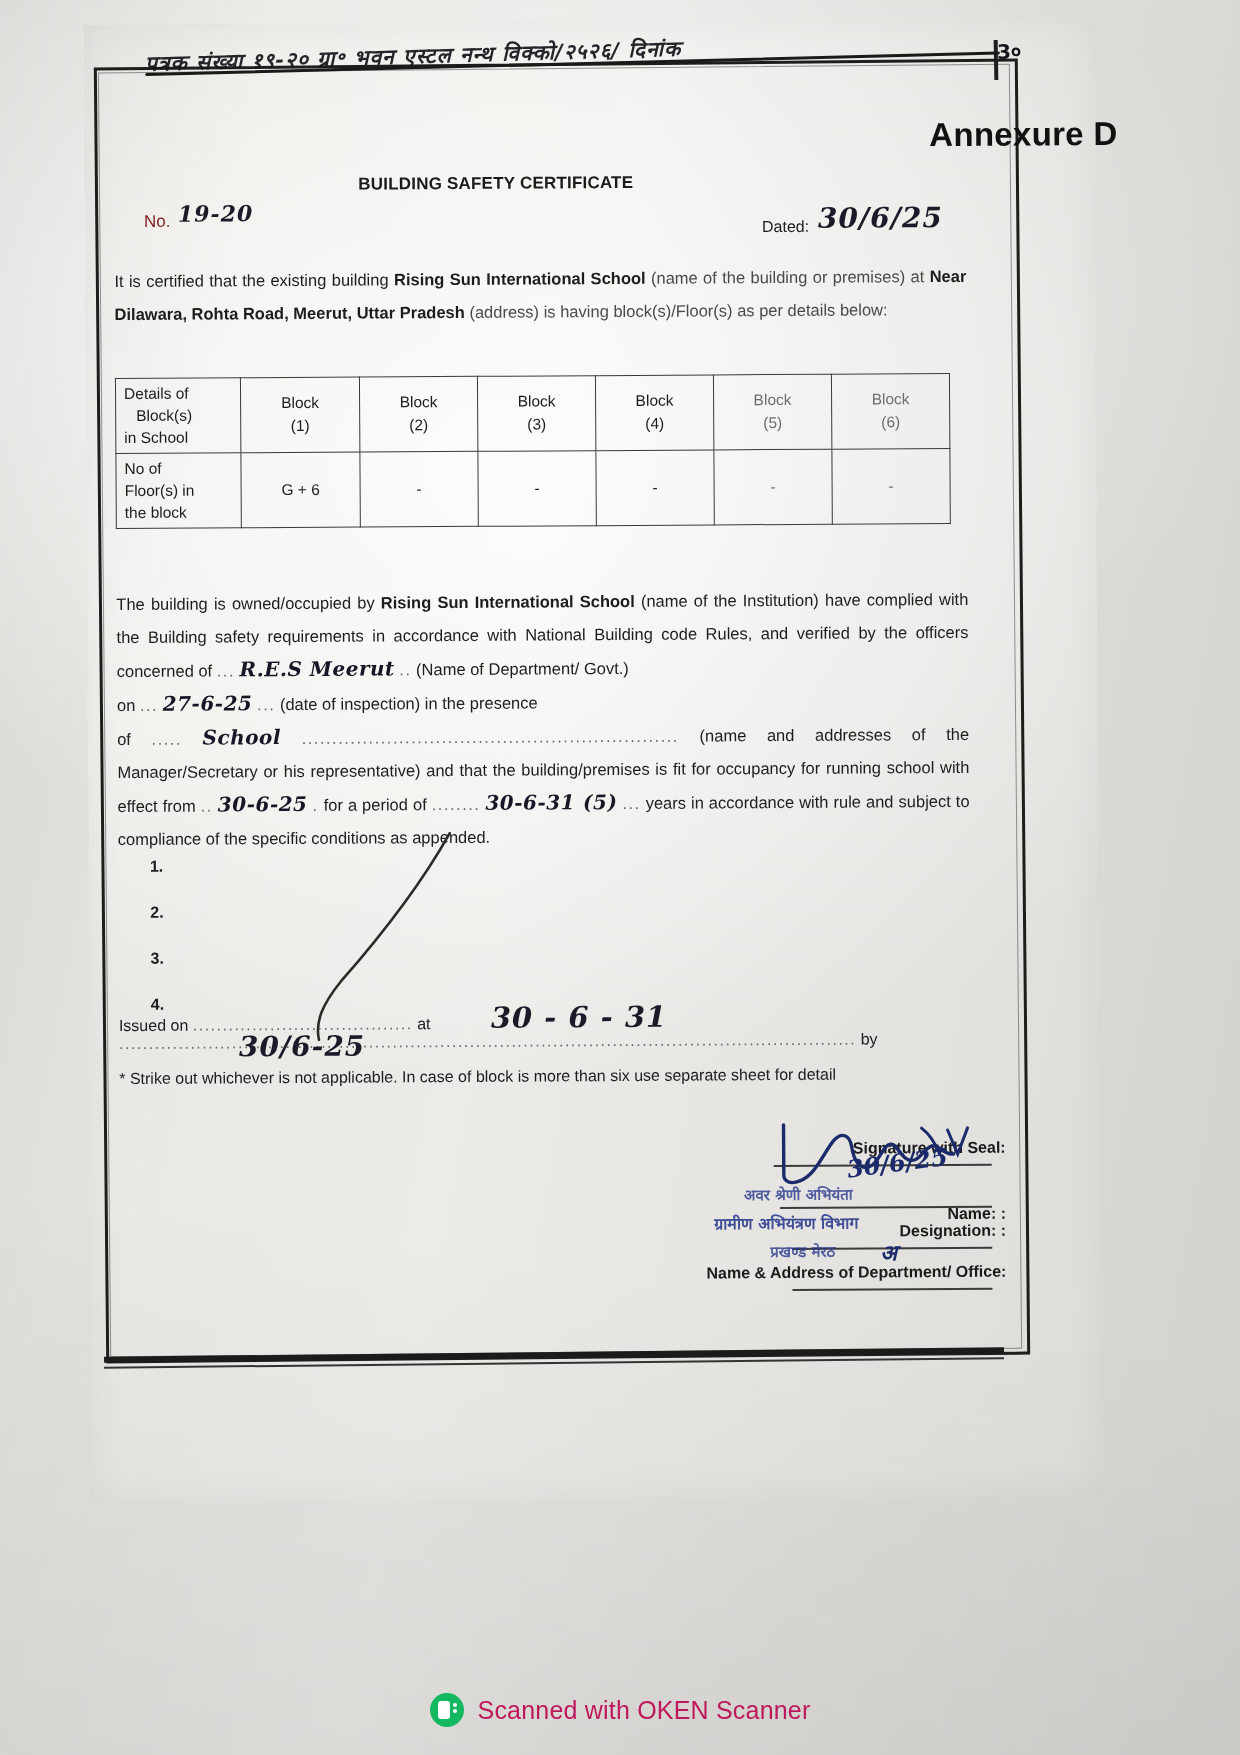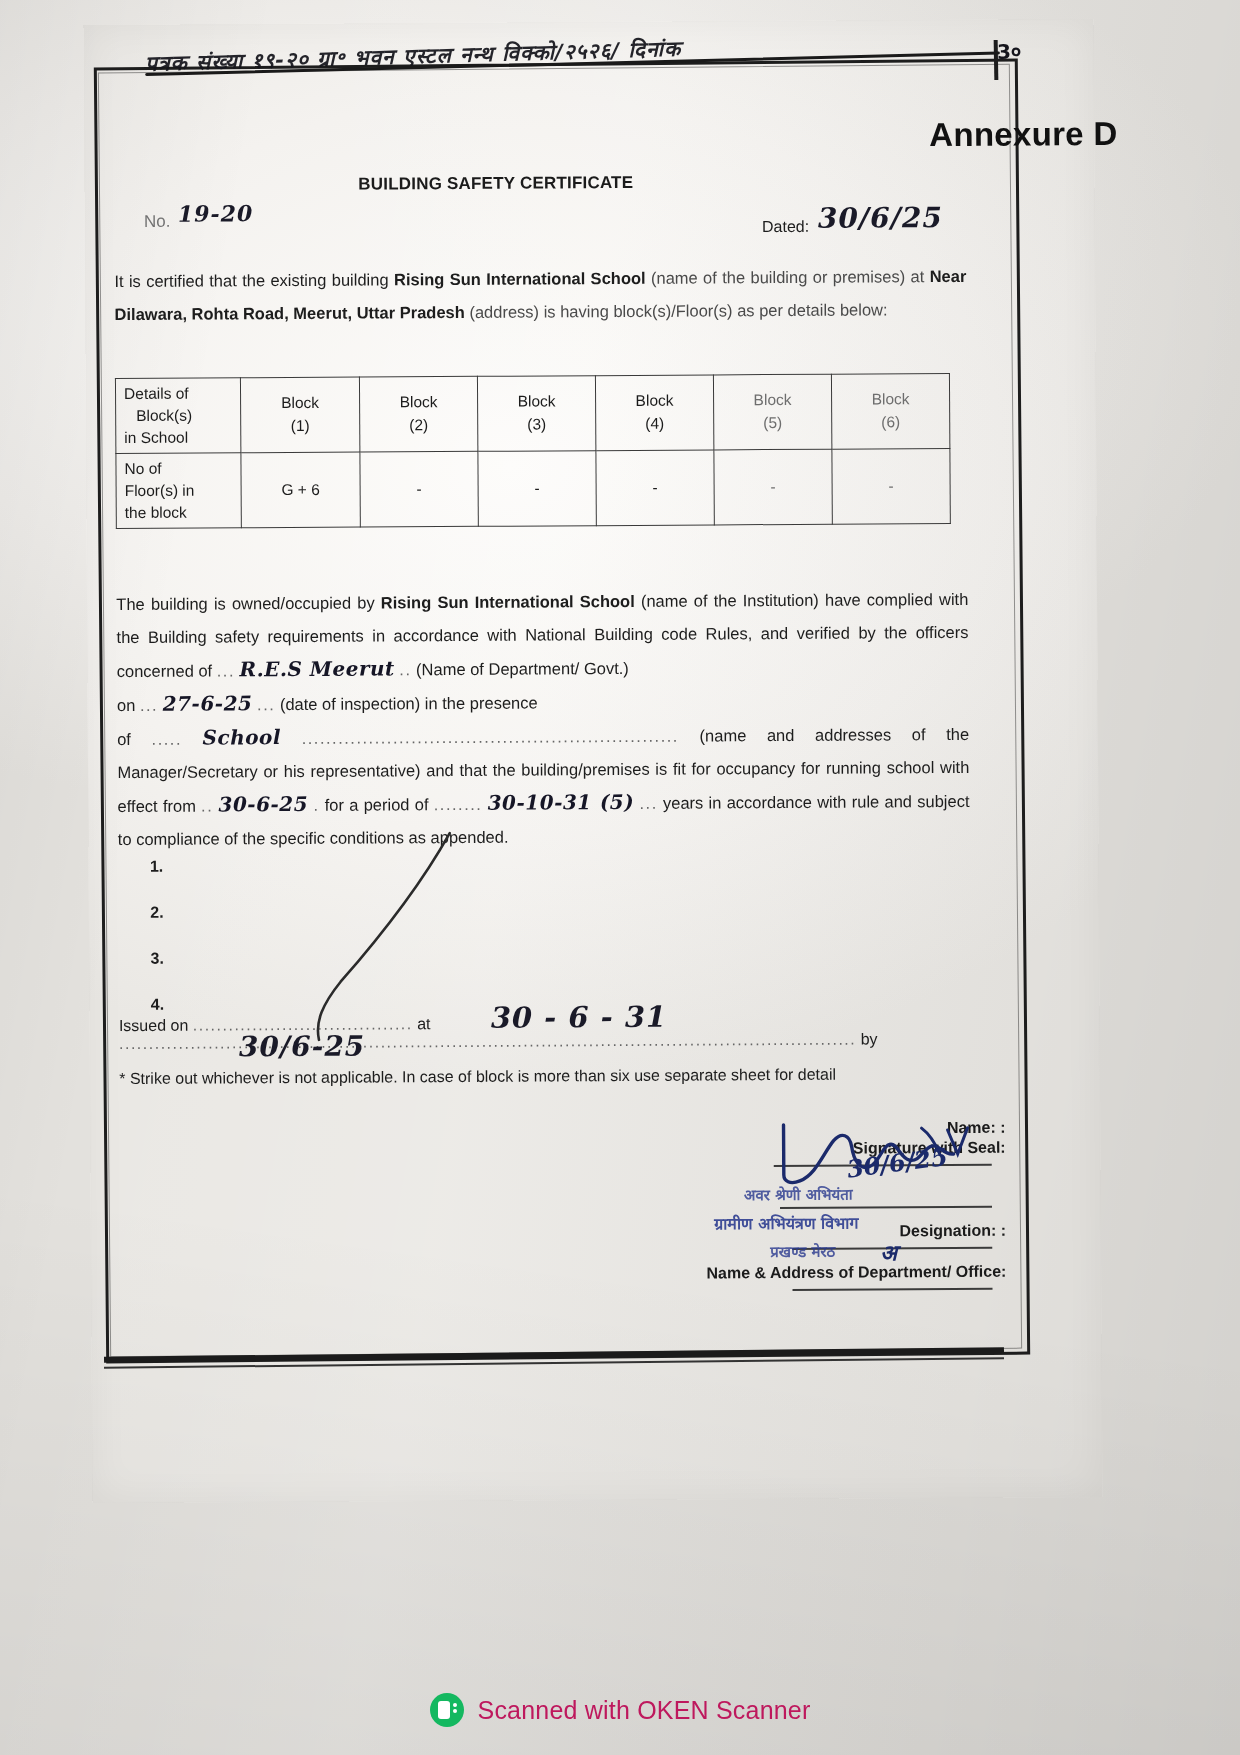--- a/index.html
+++ b/index.html
@@ -99,21 +99,21 @@
     font-size:33px; font-weight:700; color:#111;
     letter-spacing:.3px;
   }
   #certificate-title{
     position:absolute; left:0; top:173px; width:1000px; text-align:center;
     font-size:17px; font-weight:700; letter-spacing:.2px; color:#1b1b1b;
   }
 
   #no-label{
     position:absolute; left:148px; top:209px;
-    font-size:17px; color:#737373;
+    font-size:17px; color:#7f1d1d;
   }
   #no-value{
     position:absolute; left:182px; top:198px;
     font-size:22px;
   }
   #dated-label{
     position:absolute; left:766px; top:219px;
     font-size:16px; color:#1d1d1d;
   }
   #dated-value{
@@ -357,21 +357,21 @@
     <span>of</span>
     <span class="dots">.....</span>
     <span class="fill">School</span>
     <span class="dots">..............................................................</span>
     <span>(name  and  addresses  of  the Manager/Secretary or his representative) and that the building/premises is fit for occupancy for running school with effect from</span>
     <span class="dots">..</span>
     <span class="fill">30-6-25</span>
     <span class="dots">.</span>
     <span>for a period of</span>
     <span class="dots">........</span>
-    <span class="fill">30-10-31  (5)</span>
+    <span class="fill">30-6-31  (5)</span>
     <span class="dots">...</span>
     <span>years                in accordance with rule and subject to compliance of the specific conditions as appended.</span>
   </div>
 
   <div class="num-item" style="top:855px">1.</div>
   <div class="num-item" style="top:901px">2.</div>
   <div class="num-item" style="top:947px">3.</div>
   <div class="num-item" style="top:993px">4.</div>
 
   <svg id="diagonal-stroke" viewBox="0 0 170 210">
@@ -386,21 +386,21 @@
     <span>by</span>
   </div>
   <div id="issued-on-value" class="hand">30/6-25</div>
   <div id="issued-at-value" class="hand">30 - 6 - 31</div>
 
   <div id="strike-note">* Strike out  whichever  is  not  applicable. In case of block is more than  six use separate sheet  for detail</div>
 
   <div class="sig-row" style="top:1141px">Signature with Seal:</div>
   <div class="sig-line" style="left:772px; top:1166px; width:218px;"></div>
 
-  <div class="sig-row" style="top:1121px">Name: :</div>
+  <div class="sig-row" style="top:1207px">Name: :</div>
   <div class="sig-line" style="left:778px; top:1208px; width:212px;"></div>
 
   <div class="sig-row" style="top:1224px">Designation: :</div>
   <div class="sig-line" style="left:790px; top:1249px; width:200px;"></div>
 
   <div class="sig-row" style="top:1265px; right:236px;">Name &amp; Address of Department/ Office:</div>
   <div class="sig-line" style="left:790px; top:1290px; width:200px;"></div>
 
   <svg id="sig-scribble" viewBox="0 0 215 70">
     <path d="M12 6 L12 56 C 12 62, 18 66, 28 62 C 44 56, 52 34, 62 22 C 70 13, 78 16, 80 28

